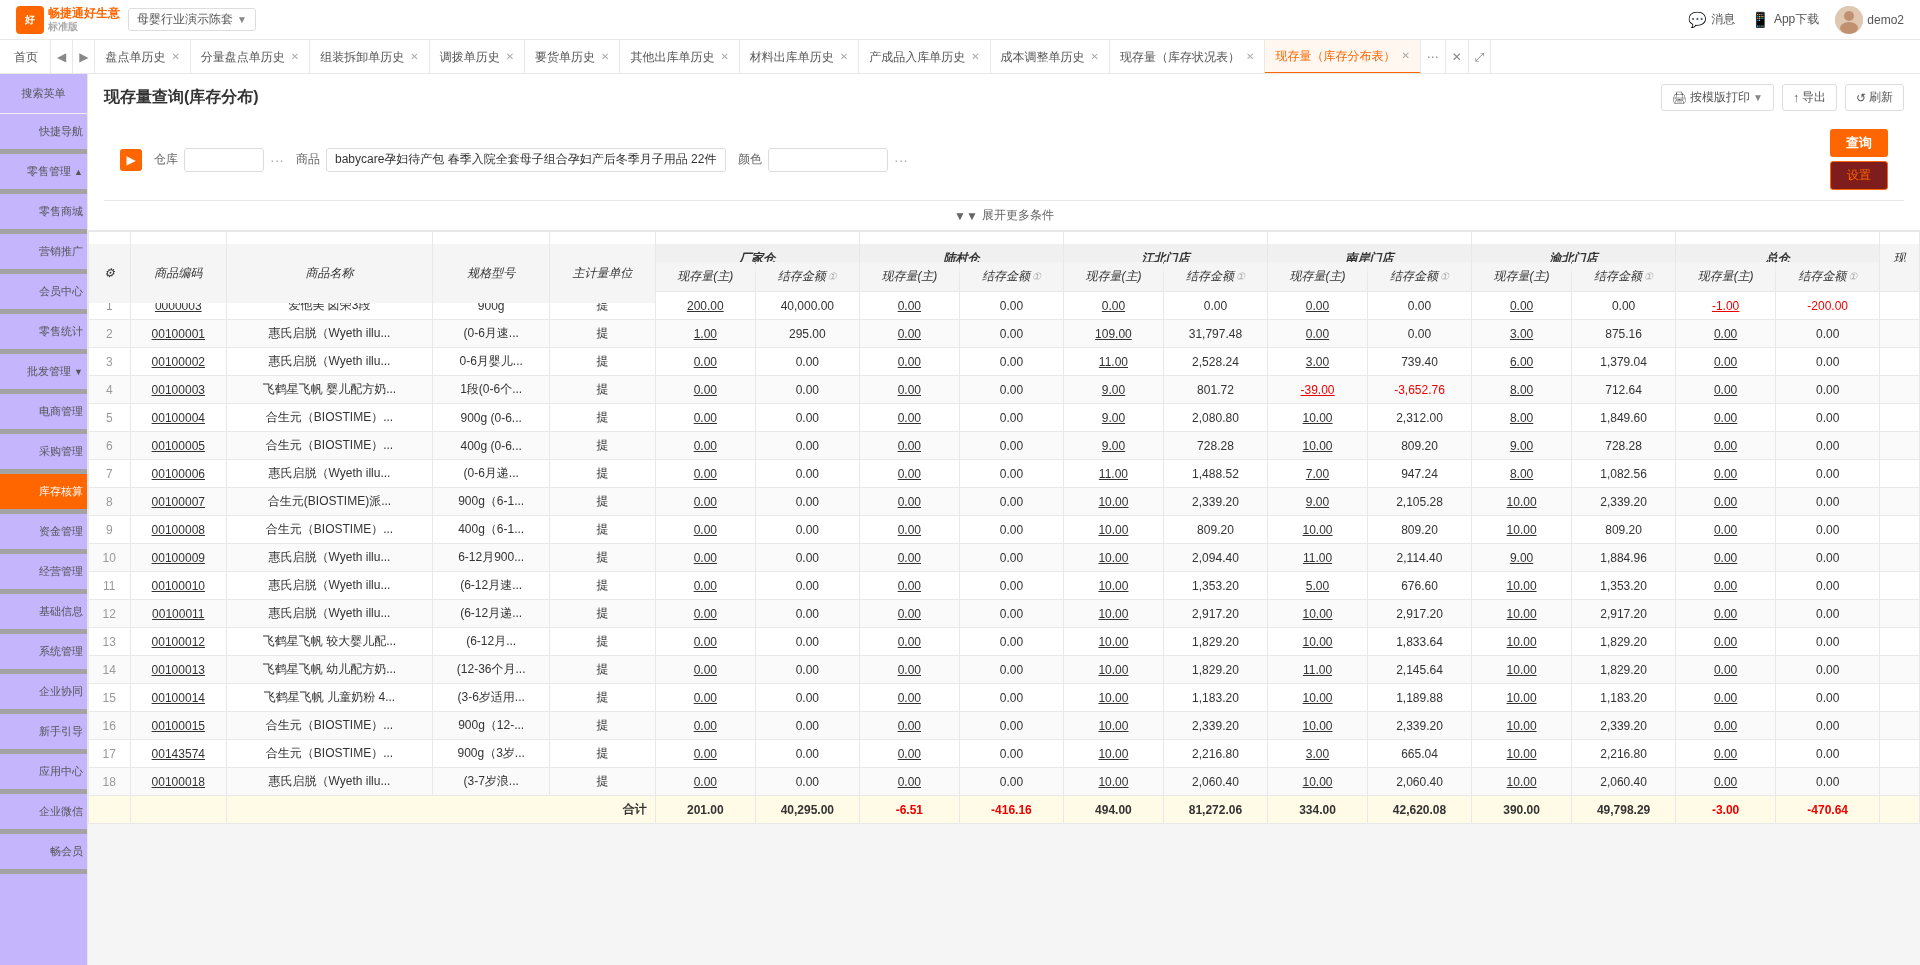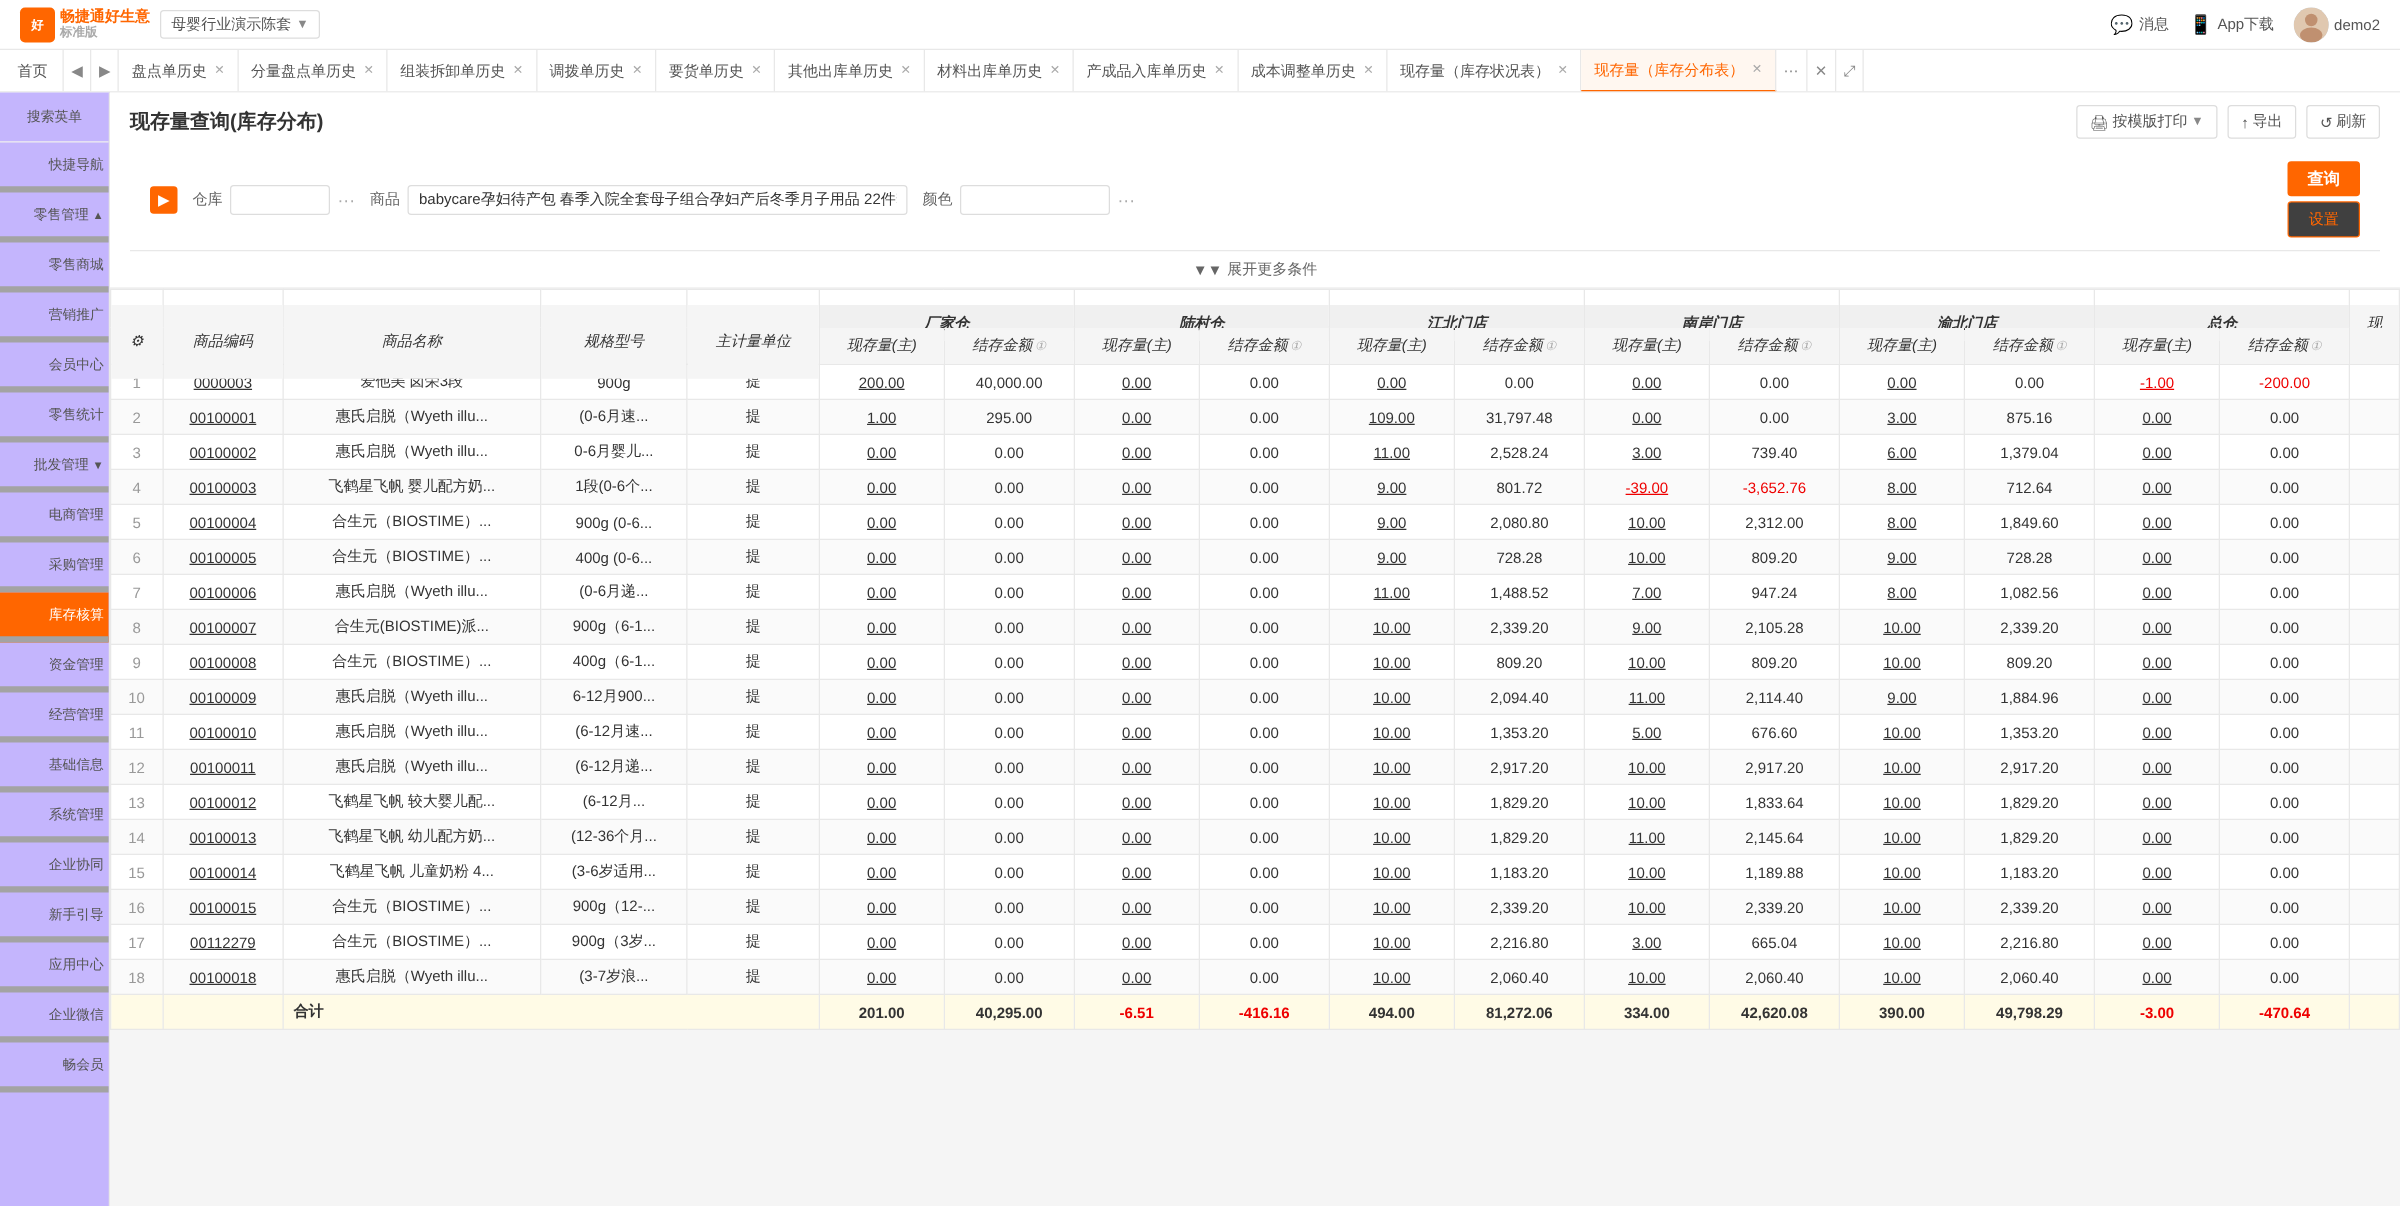--- a/index.html
+++ b/index.html
@@ -44,21 +44,21 @@
 
     
     .filter-bar { background: #fff; padding: 10px 16px; border-bottom: 1px solid #e8e8e8; display: flex; align-items: center; gap: 12px; flex-wrap: wrap; }
     .filter-group { display: flex; align-items: center; gap: 6px; }
     .filter-label { color: #666; font-size: 12px; white-space: nowrap; }
     .filter-input { border: 1px solid #ddd; border-radius: 3px; padding: 4px 8px; font-size: 12px; min-width: 60px; }
     .filter-input-long { border: 1px solid #ddd; border-radius: 3px; padding: 4px 8px; font-size: 12px; width: 400px; color: #333; }
     .filter-input-color { border: 1px solid #ddd; border-radius: 3px; padding: 4px 8px; font-size: 12px; width: 120px; }
     .filter-dots { color: #aaa; font-size: 14px; cursor: pointer; }
     .btn-query { background: #ff6600; color: #fff; border: none; border-radius: 3px; padding: 5px 16px; cursor: pointer; font-size: 13px; font-weight: bold; }
-    .btn-setting { background: #404040; color: #ff6600; border: 1px solid #ff6600; border-radius: 3px; padding: 5px 12px; cursor: pointer; font-size: 12px; }
+    .btn-setting { background: #7f1d1d; color: #ff6600; border: 1px solid #ff6600; border-radius: 3px; padding: 5px 12px; cursor: pointer; font-size: 12px; }
     .expand-more { display: flex; align-items: center; gap: 4px; color: #666; cursor: pointer; font-size: 12px; }
     .orange-arrow { width: 22px; height: 22px; background: #ff6600; color: #fff; border-radius: 3px; display: flex; align-items: center; justify-content: center; cursor: pointer; flex-shrink: 0; }
 
     
     .table-container { flex: 1; overflow: auto; padding: 0; }
     .data-table { width: 100%; border-collapse: collapse; font-size: 12px; background: #fff; }
     .data-table th { background: #f5f5f5; border: 1px solid #e8e8e8; padding: 6px 8px; text-align: center; font-weight: normal; color: #333; white-space: nowrap; position: sticky; top: 12px; z-index: 2; font-style: italic; }
     .data-table th.group-header { background: #f0f0f0; font-weight: bold; }
     .data-table td { border: 1px solid #e8e8e8; padding: 5px 8px; text-align: center; color: #333; white-space: nowrap; }
     .data-table tr:nth-child(even) td { background: #fafafa; }
@@ -594,21 +594,21 @@
               <td class="underline">10.00</td>
               <td>2,339.20</td>
               <td class="underline">10.00</td>
               <td>2,339.20</td>
               <td class="underline">0.00</td>
               <td>0.00</td>
               <td></td>
             </tr>
             <tr>
               <td class="row-num">17</td>
-              <td class="underline">00112279</td>
+              <td class="underline">00143574</td>
               <td>合生元（BIOSTIME）...</td>
               <td>900g（3岁...</td>
               <td>提</td>
               <td class="underline">0.00</td>
               <td>0.00</td>
               <td class="underline">0.00</td>
               <td>0.00</td>
               <td class="underline">10.00</td>
               <td>2,216.80</td>
               <td class="underline">3.00</td>
@@ -637,21 +637,21 @@
               <td>2,060.40</td>
               <td class="underline">0.00</td>
               <td>0.00</td>
               <td></td>
             </tr>
           </tbody>
         <tfoot id="table-foot">
         <tr class="total-row">
               <td></td>
               <td></td>
-              <td colspan="3" style="text-align: left;">合计</td>
+              <td colspan="3" style="text-align: right;">合计</td>
               <td>201.00</td>
               <td>40,295.00</td>
               <td class="negative">-6.51</td>
               <td class="negative">-416.16</td>
               <td>494.00</td>
               <td>81,272.06</td>
               <td>334.00</td>
               <td>42,620.08</td>
               <td>390.00</td>
               <td>49,798.29</td>

